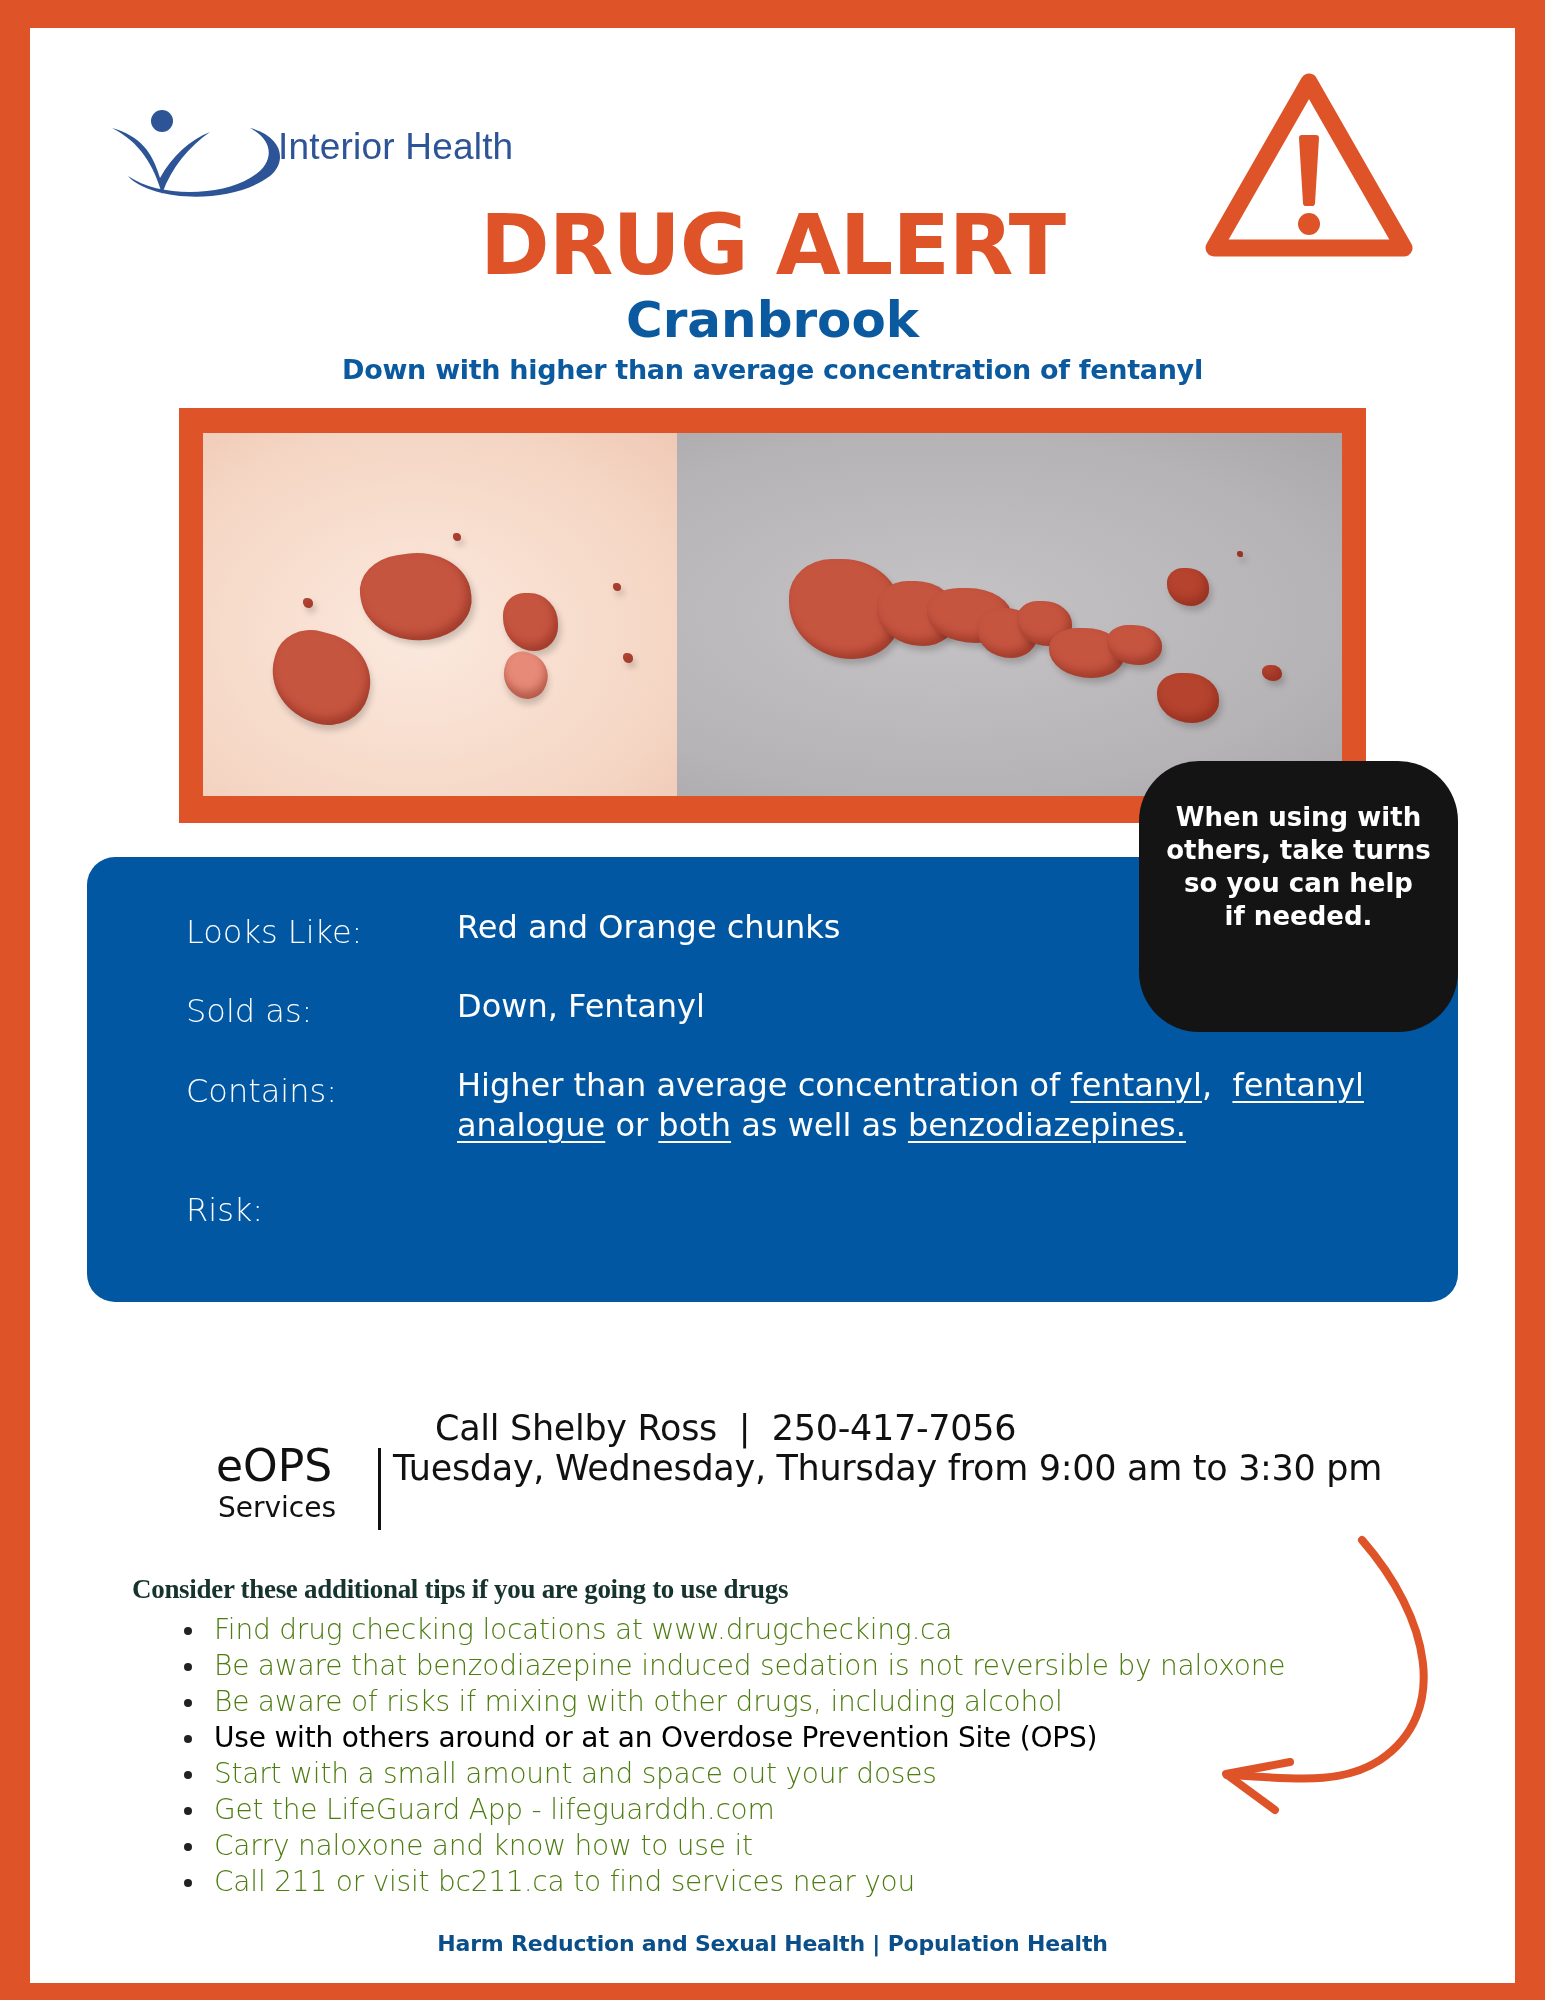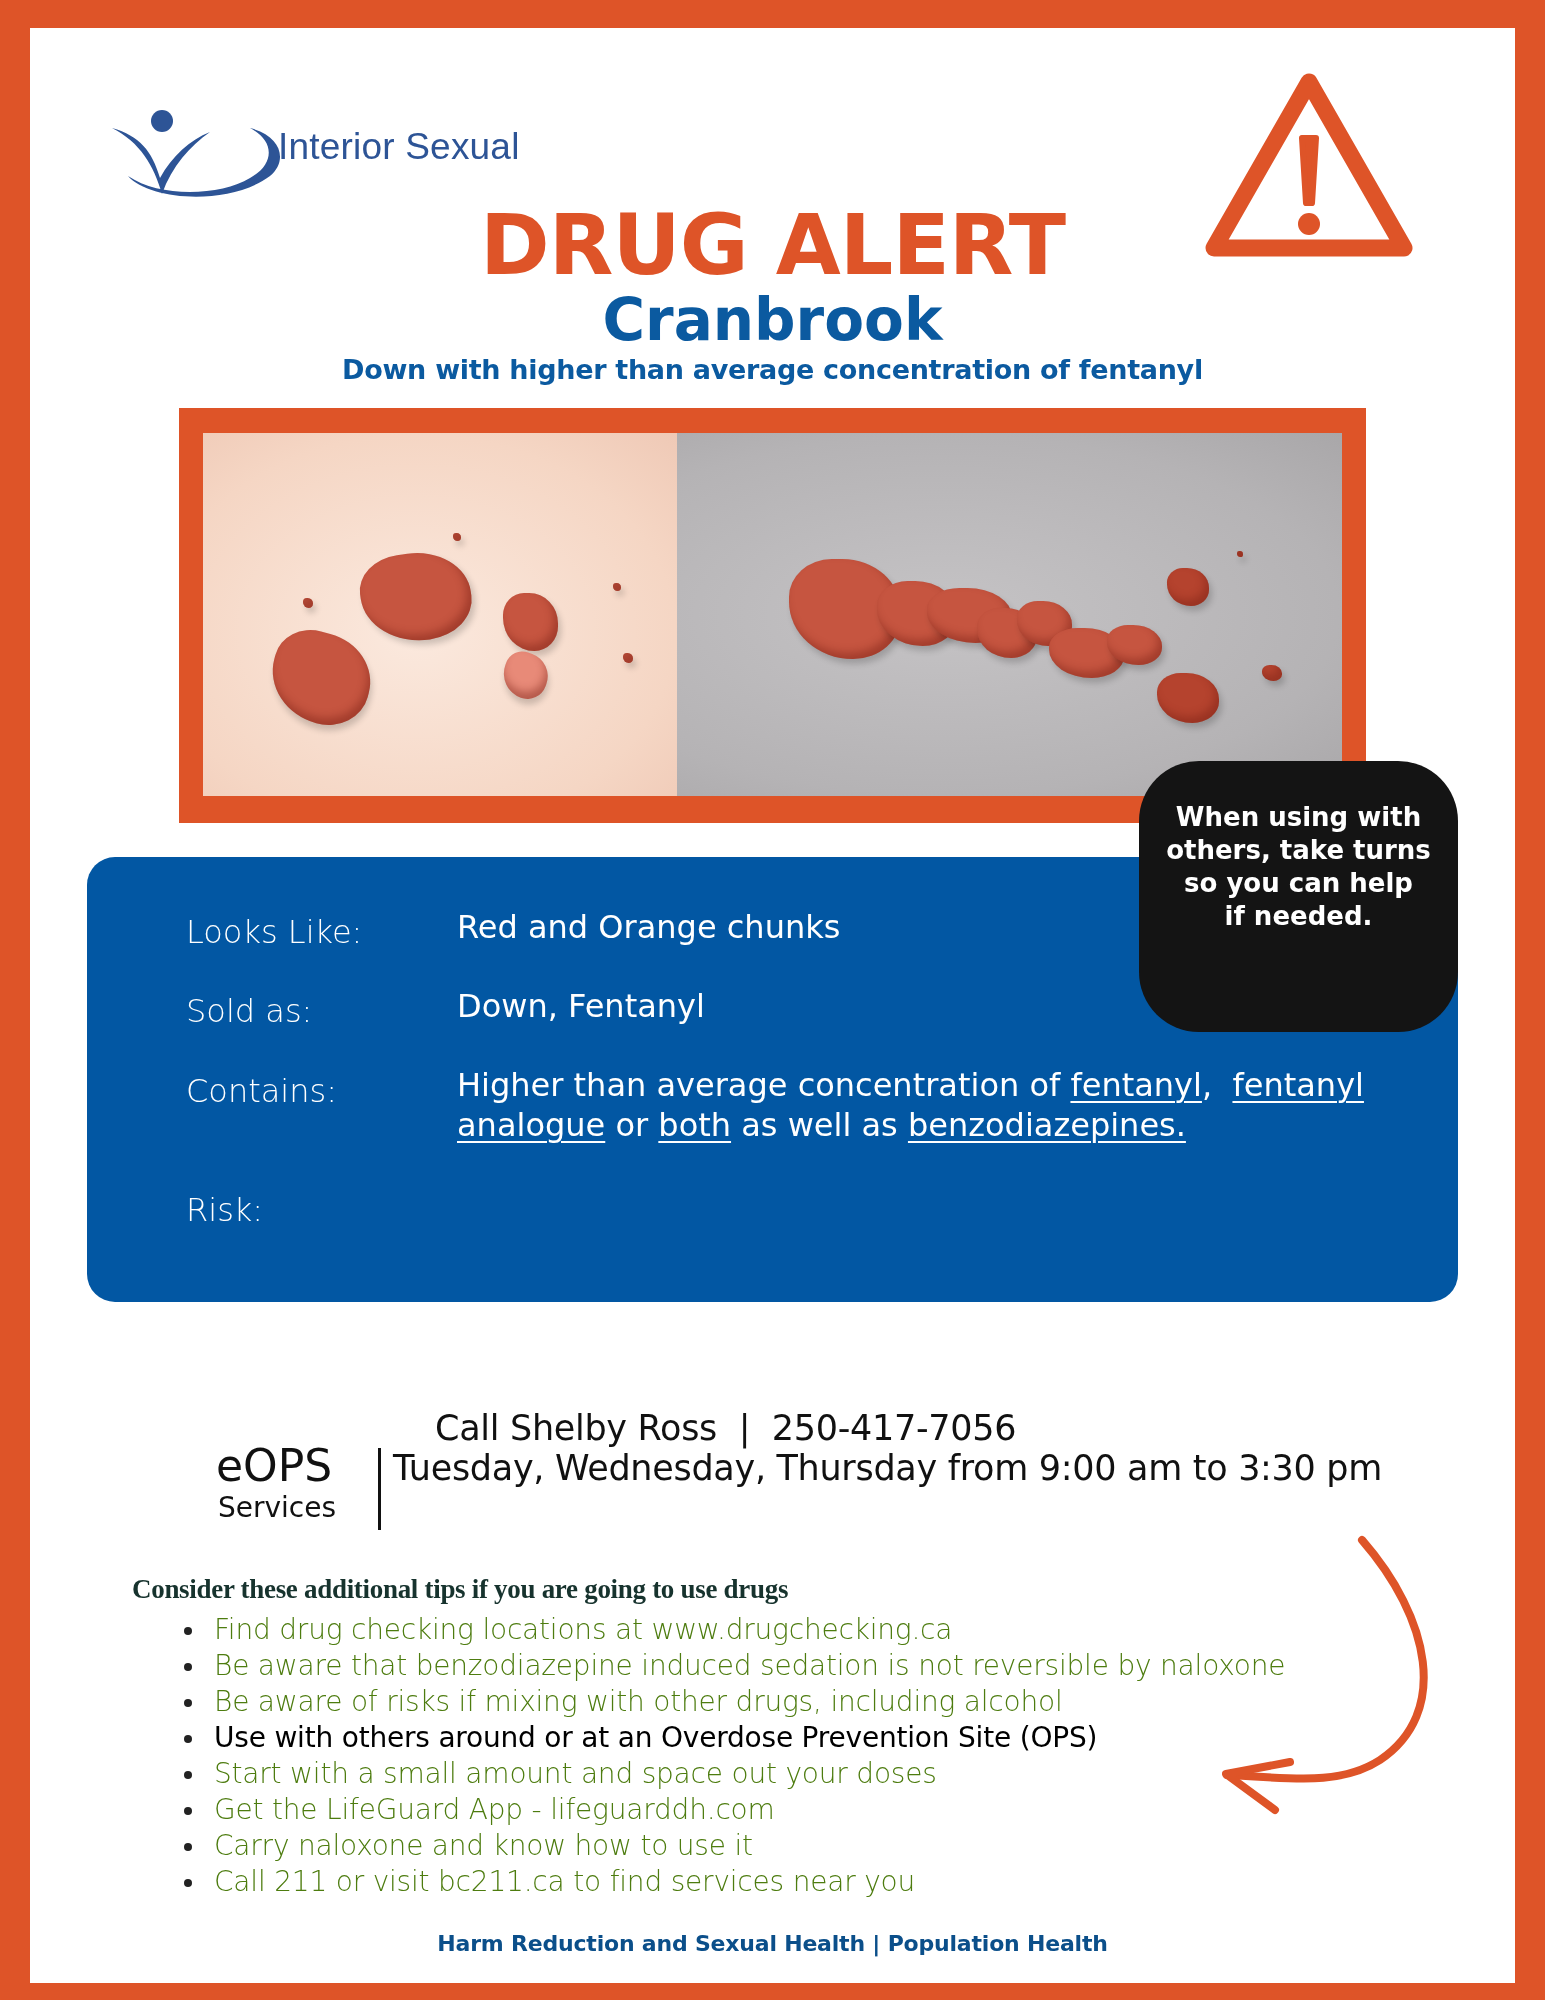--- a/index.html
+++ b/index.html
@@ -18,21 +18,21 @@
   .logo { left: 80px; top: 78px; width: 175px; height: 95px; }
   .org-name { left: 248px; top: 98px; font-size: 37px; color: #2D5496; white-space: nowrap; letter-spacing: 0.2px; }
   .warn { left: 1168px; top: 40px; width: 222px; height: 200px; }
   .title {
     left: 0; width: 1485px; top: 172px; text-align: center;
     font-size: 84px; font-weight: 900; color: #DE5428; letter-spacing: -1px;
     font-family: "DejaVu Sans", sans-serif; line-height: 90px;
   }
   .city {
     left: 0; width: 1485px; top: 262px; text-align: center;
-    font-size: 58px; font-weight: 700; color: #0B5AA0; line-height: 60px;
+    font-size: 50px; font-weight: 700; color: #0B5AA0; line-height: 60px;
     font-family: "DejaVu Sans", sans-serif;
   }
   .subtitle {
     left: 0; width: 1485px; top: 324px; text-align: center;
     font-size: 27px; font-weight: 700; color: #0B5AA0; line-height: 36px;
     font-family: "DejaVu Sans", sans-serif; letter-spacing: -0.3px;
   }
 
   
   .frame { left: 149px; top: 380px; width: 1187px; height: 415px; background: #DE5428; }
@@ -79,21 +79,21 @@
 </head>
 <body>
 
 <div class="page">
 
   <svg class="abs logo" viewBox="0 0 175 95">
     <circle cx="52" cy="15" r="11" fill="#2D5496"></circle>
     <path d="M2 22 C 30 30, 42 45, 50 72 C 62 50, 80 34, 100 26 C 80 40, 62 60, 52 88 C 44 60, 30 36, 2 22 Z" fill="#2D5496"></path>
     <path d="M18 70 C 40 95, 120 100, 160 70 C 178 55, 172 30, 140 22 C 165 35, 165 58, 140 72 C 110 90, 50 92, 18 70 Z" fill="#2D5496"></path>
   </svg>
-  <div class="abs org-name">Interior Sexual</div>
+  <div class="abs org-name">Interior Health</div>
 
   <svg class="abs warn" viewBox="0 0 222 200">
     <path d="M111 14 L206 180 L16 180 Z" fill="none" stroke="#DE5428" stroke-width="17" stroke-linejoin="round"></path>
     <path d="M104 70 L118 70 L114 135 L108 135 Z" fill="#DE5428" stroke="#DE5428" stroke-width="6" stroke-linejoin="round"></path>
     <circle cx="111" cy="156" r="11" fill="#DE5428"></circle>
   </svg>
 
   <div class="abs title">DRUG ALERT</div>
   <div class="abs city">Cranbrook</div>
   <div class="abs subtitle">Down with higher than average concentration of fentanyl</div>

